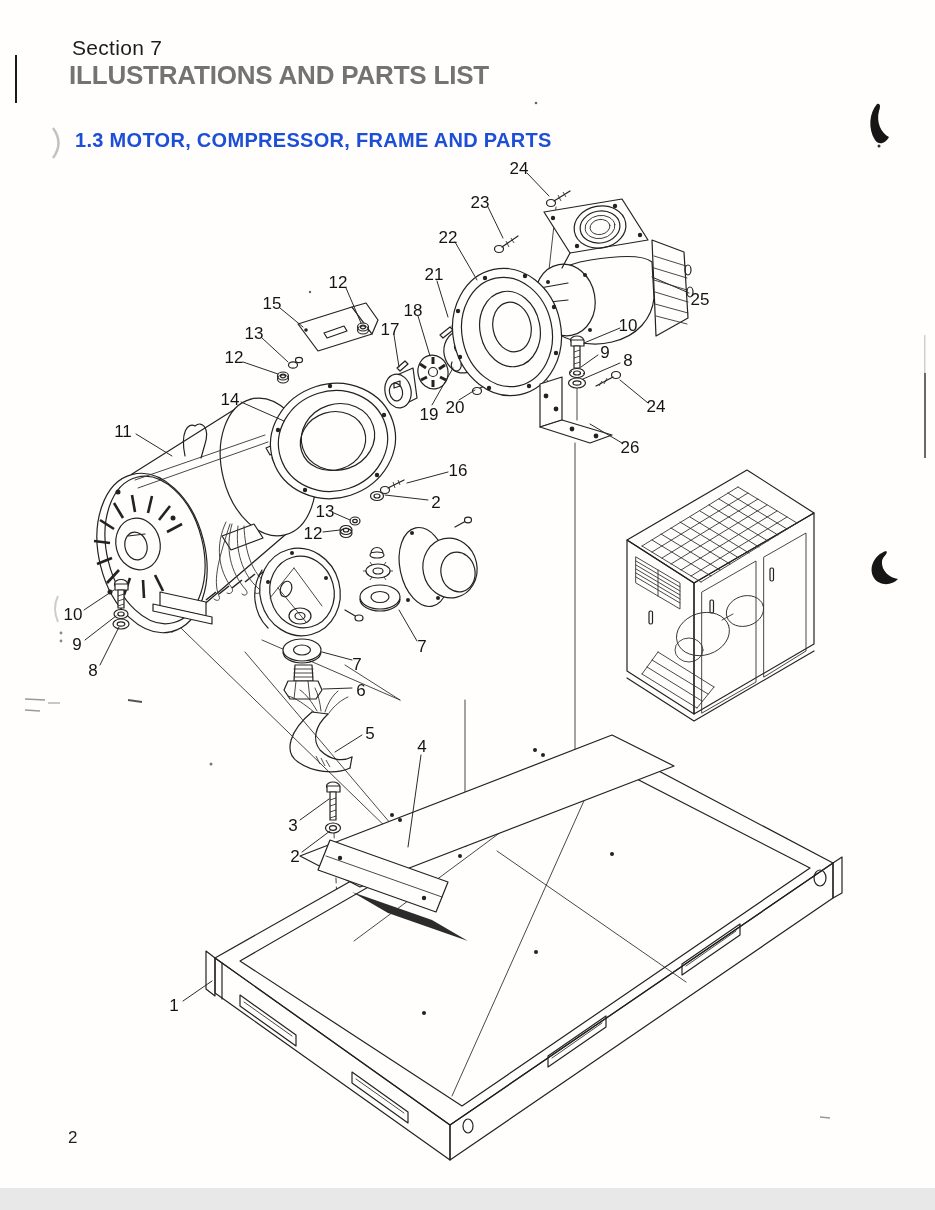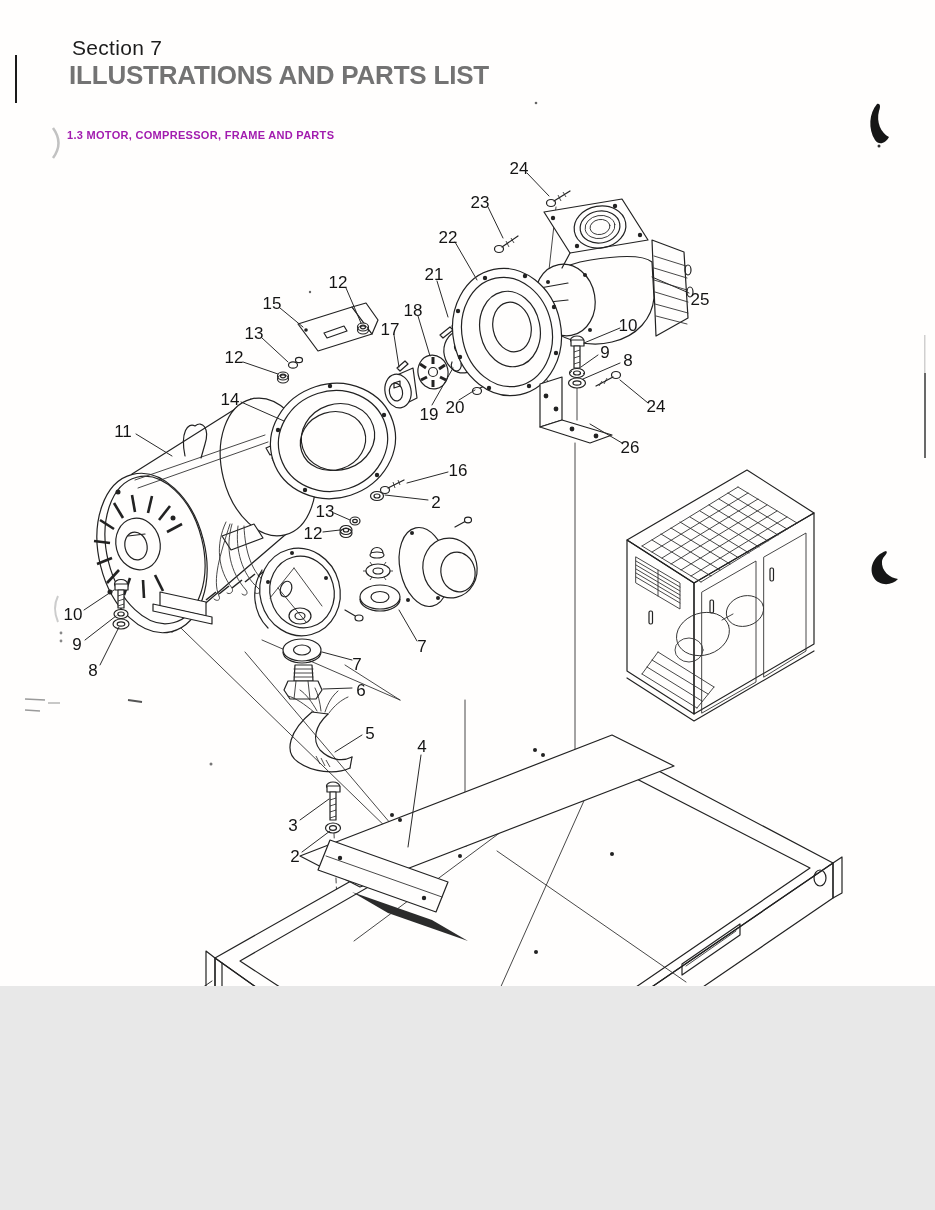--- a/index.html
+++ b/index.html
@@ -1,19 +1,19 @@
 <!DOCTYPE html>
 <html><head>
 <meta charset="utf-8">
 <style>
   html,body{margin:0;padding:0;background:#e8e8e8;}
-  .page{position:relative;width:935px;height:986px;background:#fffefd;font-family:"Liberation Sans",sans-serif;overflow:hidden;margin:0 auto;}
+  .page{position:relative;width:935px;height:1188px;background:#fffefd;font-family:"Liberation Sans",sans-serif;overflow:hidden;margin:0 auto;}
   .hdr-section{position:absolute;left:72px;top:36px;font-size:21px;color:#1c1c1c;letter-spacing:.3px;}
   .hdr-title{position:absolute;left:69px;top:60px;font-size:26px;font-weight:bold;color:#737373;letter-spacing:-.2px;}
-  .hdr-sub{position:absolute;left:67px;top:129px;font-size:11px;font-weight:bold;color:#a21caf;letter-spacing:.3px;}
+  .hdr-sub{position:absolute;left:75px;top:129px;font-size:20px;font-weight:bold;color:#1d4ed8;letter-spacing:.3px;}
   .page-num{position:absolute;left:68px;top:1128px;font-size:17px;color:#222;}
   svg{position:absolute;left:0;top:0;}
   .ln{stroke:#222;stroke-width:1.2;fill:none;stroke-linecap:round;stroke-linejoin:round;}
   .lnw{stroke:#222;stroke-width:1.2;fill:#fffefd;stroke-linejoin:round;}
   .thin{stroke:#333;stroke-width:.9;fill:none;stroke-linecap:round;}
   .lead{stroke:#2a2a2a;stroke-width:1;fill:none;stroke-linecap:round;}
   .callout{font-family:"Liberation Sans",sans-serif;font-size:17px;fill:#141414;text-anchor:middle;}
   .dot{fill:#222;stroke:none;}
   .dark{fill:#2b2b2b;stroke:none;}
   .tick{stroke:#222;stroke-width:.8;}

